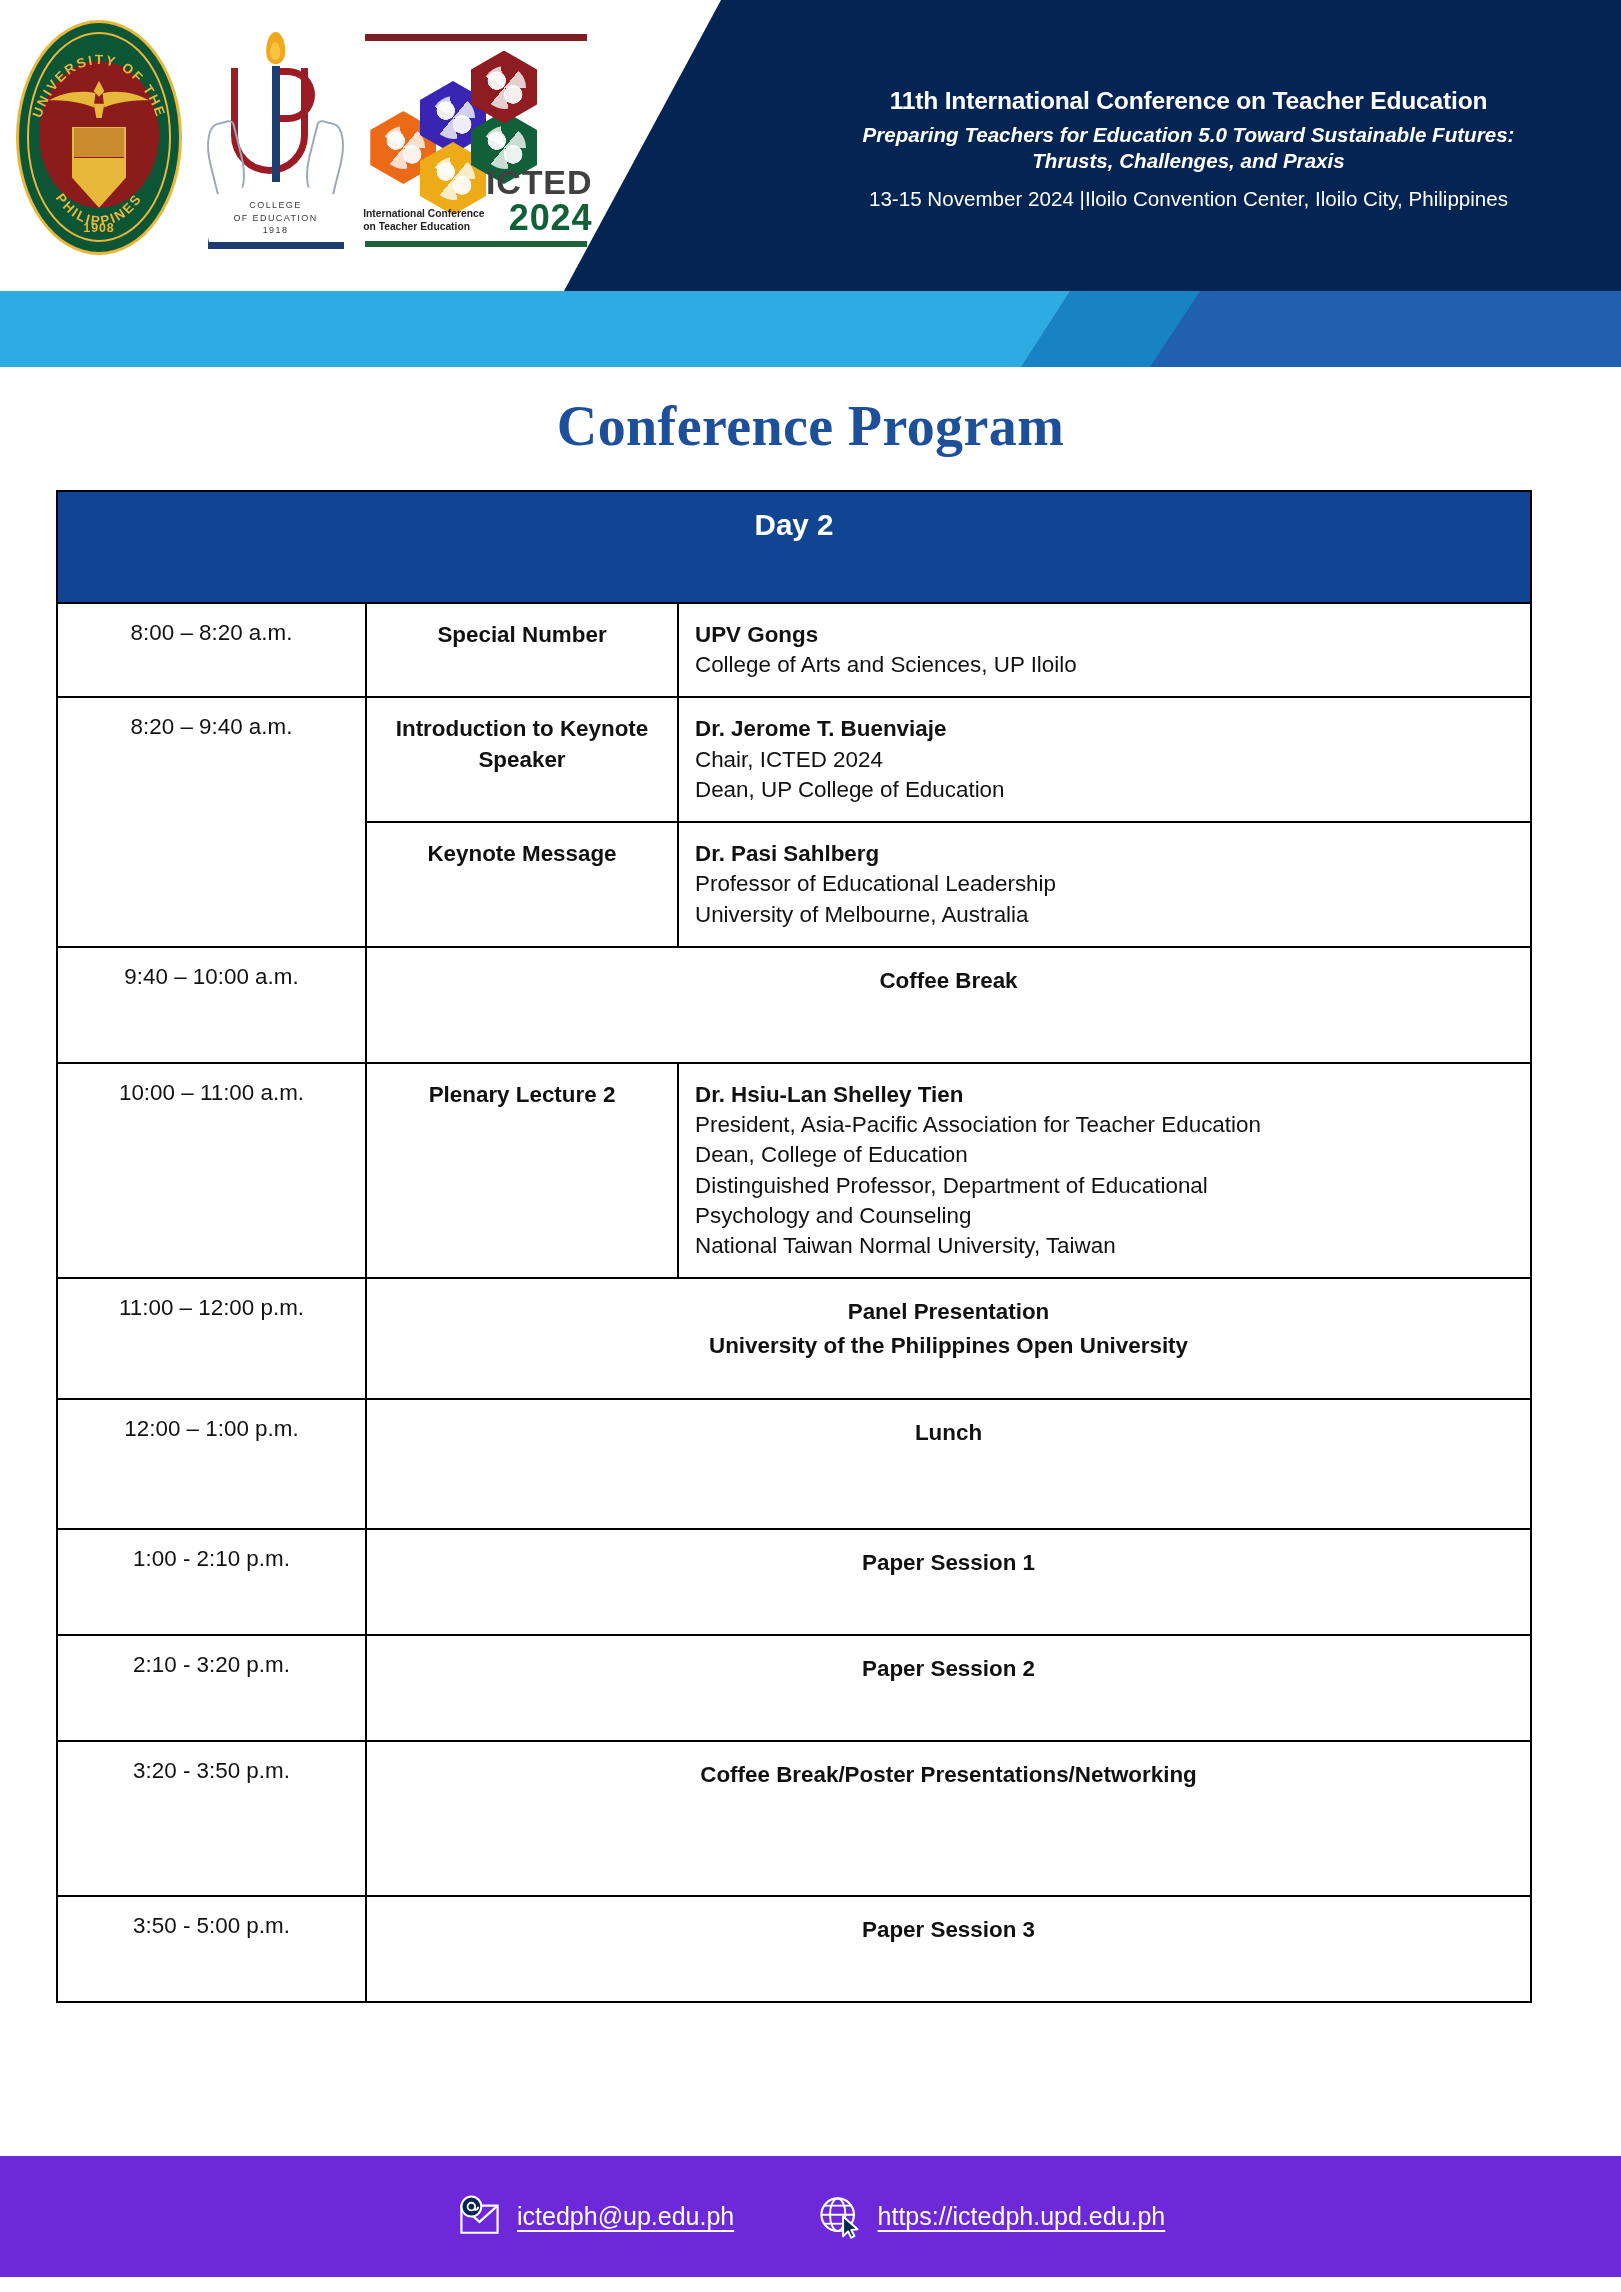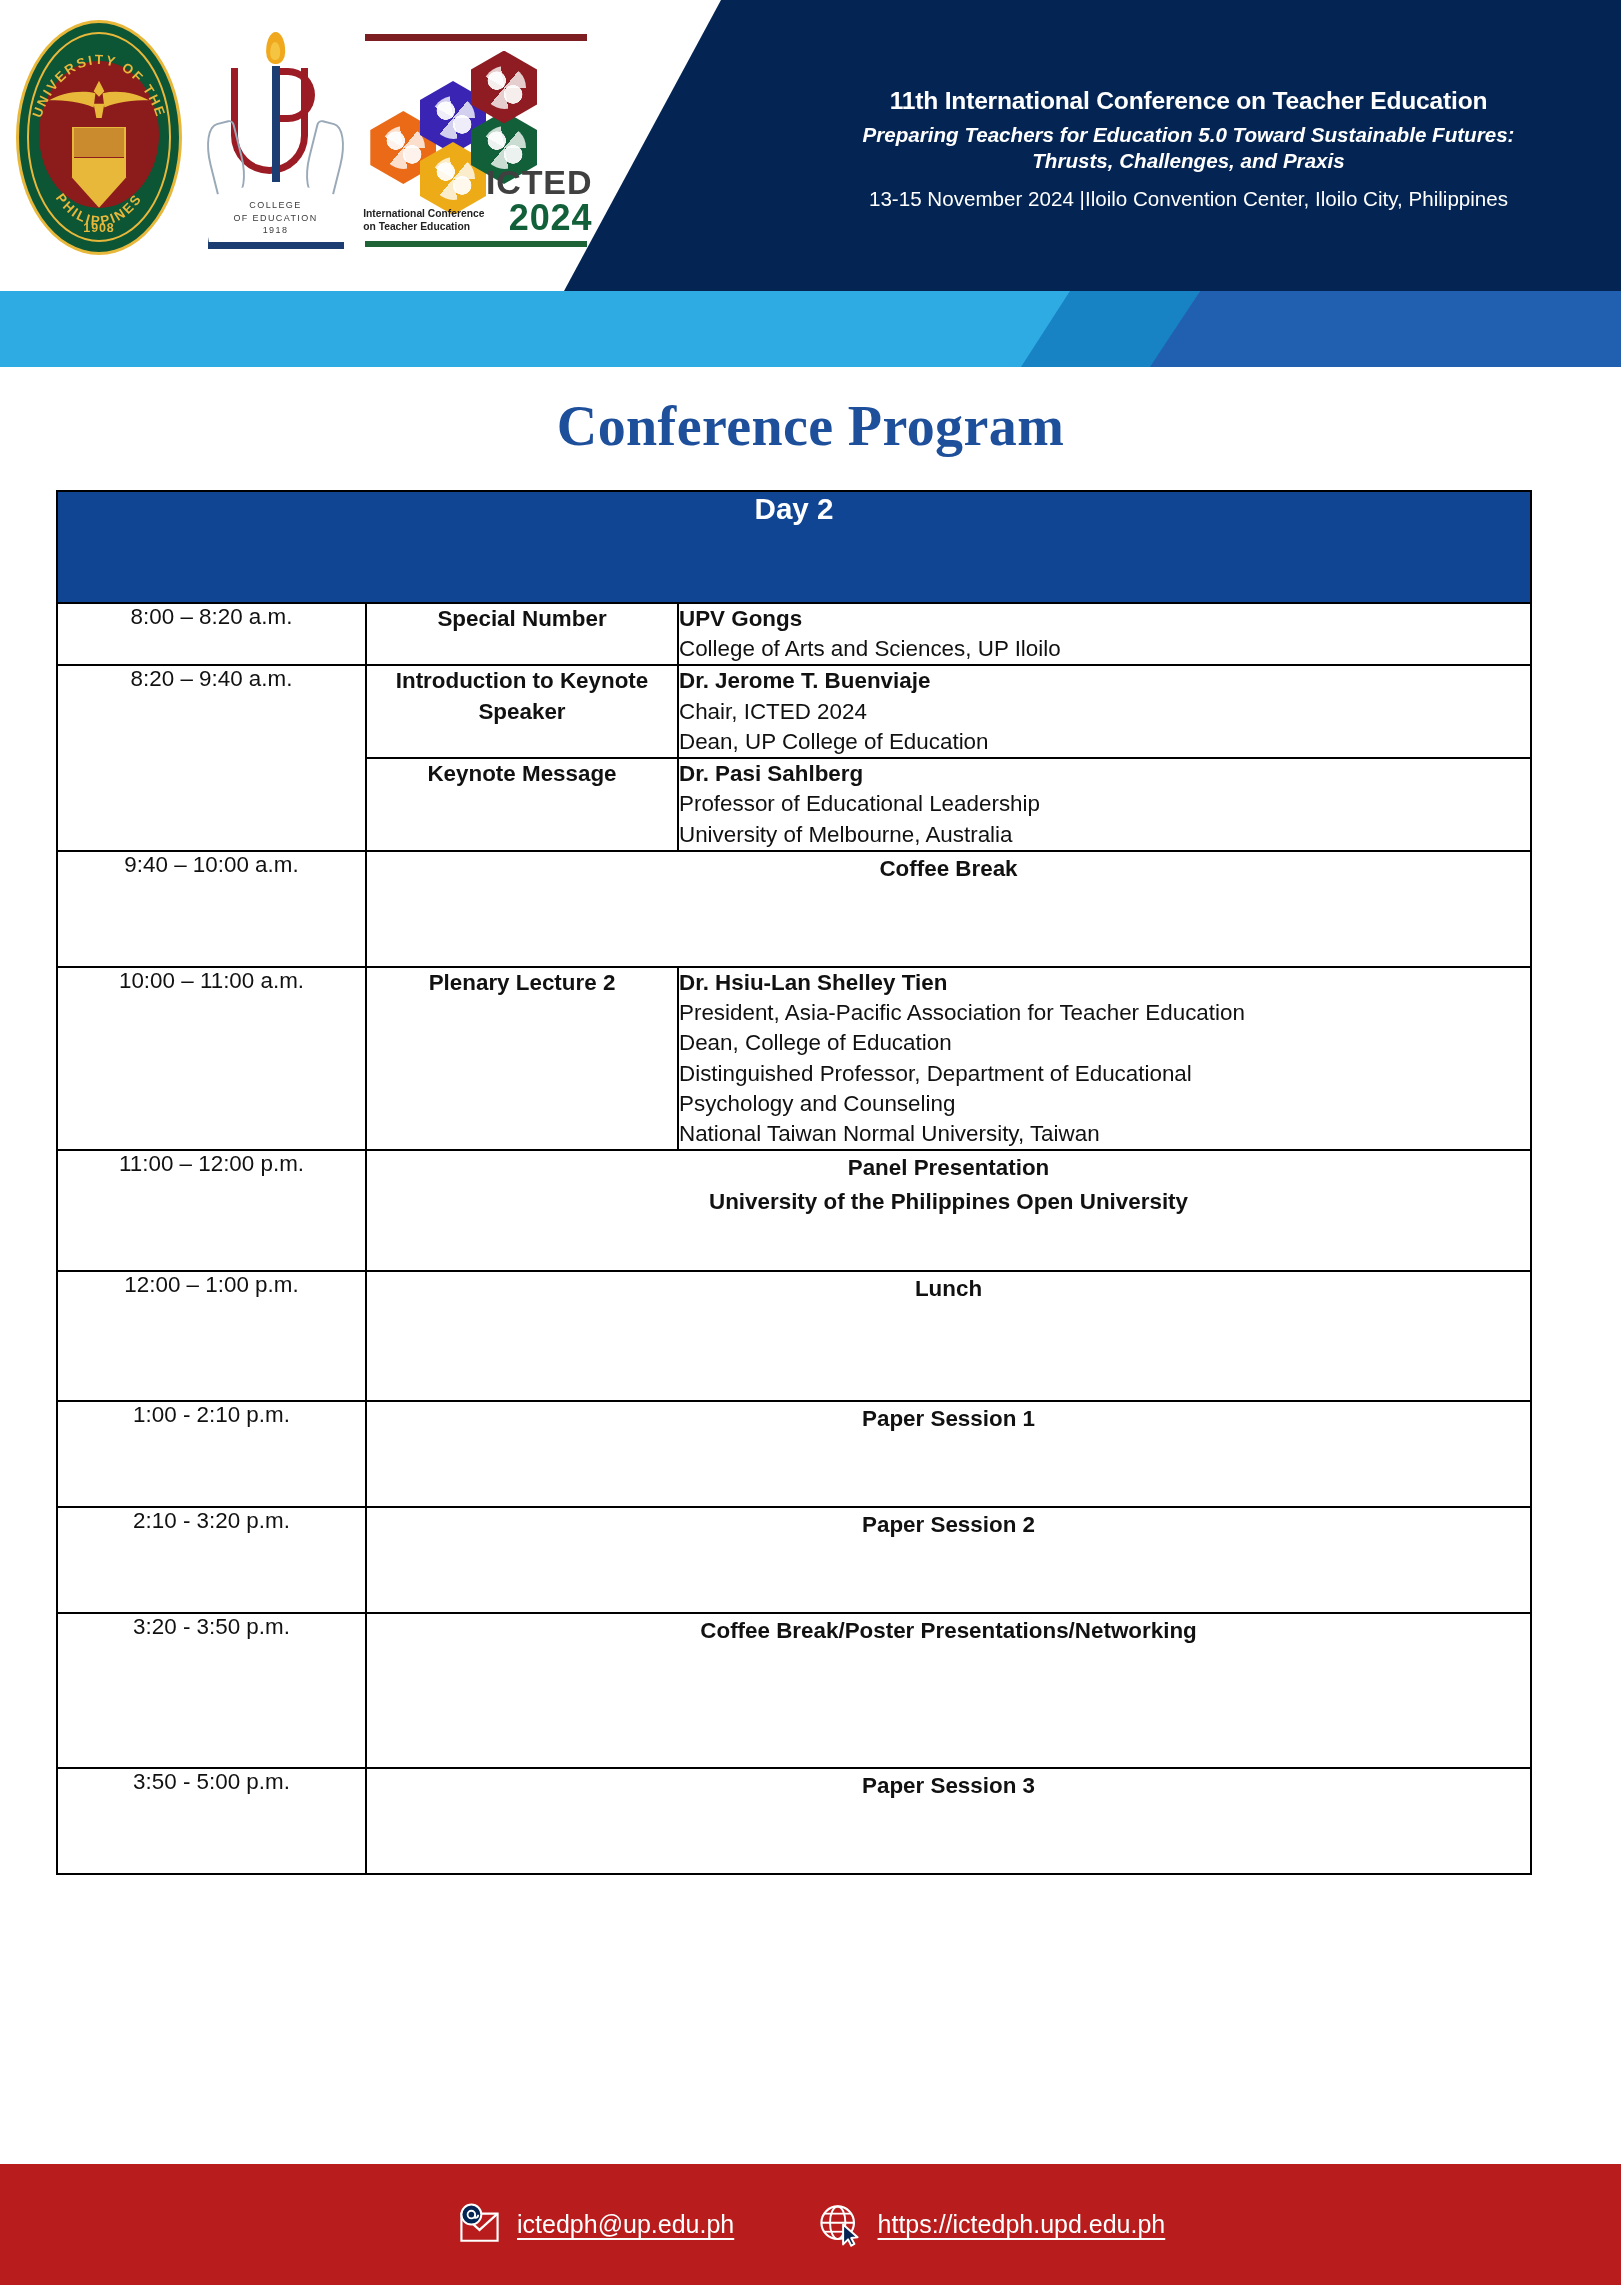--- a/index.html
+++ b/index.html
@@ -180,21 +180,21 @@
   
   .page-title {
     position:absolute; left:0; top:394px; width:1621px; text-align:center;
     font-family:Liberation Serif, serif;
     font-size:56px; font-weight:bold; color:#1d4f9b; letter-spacing:0.4px;
   }
 
   
   .prog-wrap { position:absolute; left:56px; top:490px; width:1473px; }
   table.prog { width:100%; border-collapse:collapse; table-layout:fixed; }
-  table.prog td, table.prog th { border:2.7px solid #000; padding:0; vertical-align:top; }
+  table.prog td, table.prog th { border:2.7px solid #000; padding:16px; vertical-align:top; }
   .day-head {
     background:#104593; color:#fff; text-align:center;
     font-size:29.6px; font-weight:bold; height:112px; vertical-align:middle;
   }
   col.c-time { width:309px; }
   col.c-type { width:312px; }
   col.c-det  { width:853px; }
 
   td.time {
     text-align:center; font-size:22.4px; color:#111;
@@ -215,22 +215,22 @@
   }
   td.span-center .ln { display:block; }
   .row-h-coffee { height:116px; }
   .row-h-panel  { height:121px; }
   .row-h-lunch  { height:130px; }
   .row-h-ps     { height:106px; }
   .row-h-cbpn   { height:155px; }
 
   
   .footer {
-    position:absolute; left:0; bottom:8px; width:1621px; height:121px;
-    background:#b91c1c;
+    position:absolute; left:0; bottom:16px; width:1621px; height:121px;
+    background:#6d28d9;
   }
   .footer-inner {
     position:absolute; left:0; top:0; width:100%; height:100%;
     display:flex; align-items:center; justify-content:center; gap:82px;
   }
   .f-item { display:flex; align-items:center; gap:14.3px; }
   .f-text {
     color:#fff; font-size:25px; text-decoration:underline;
     text-underline-offset:4.5px;
   }

